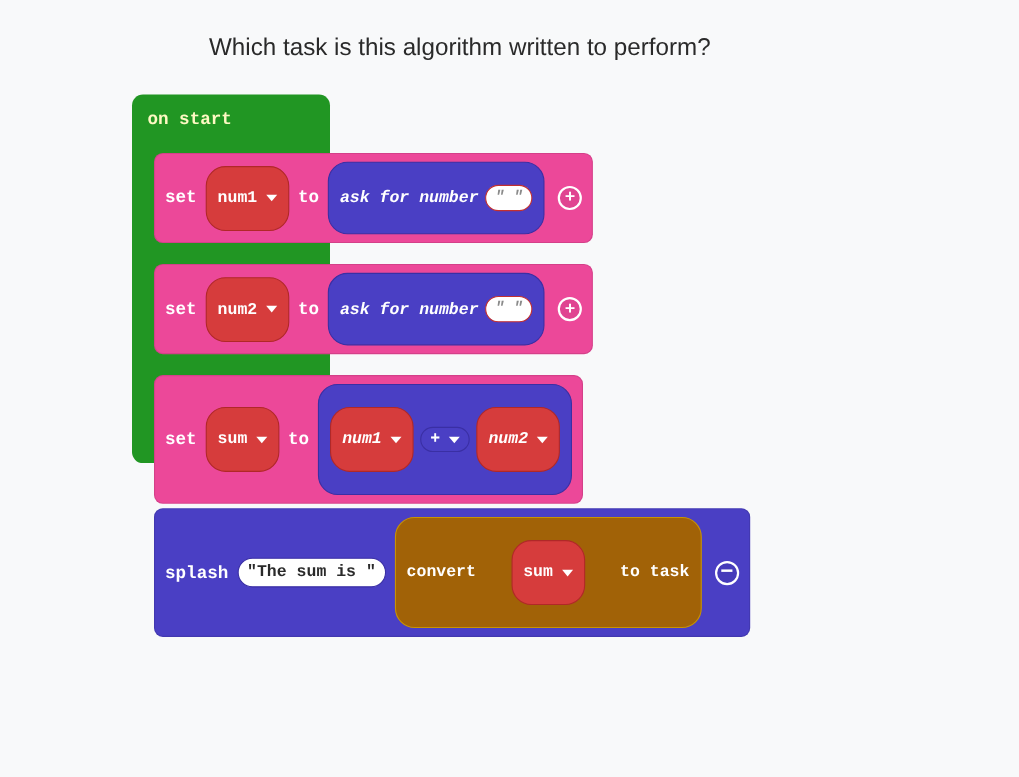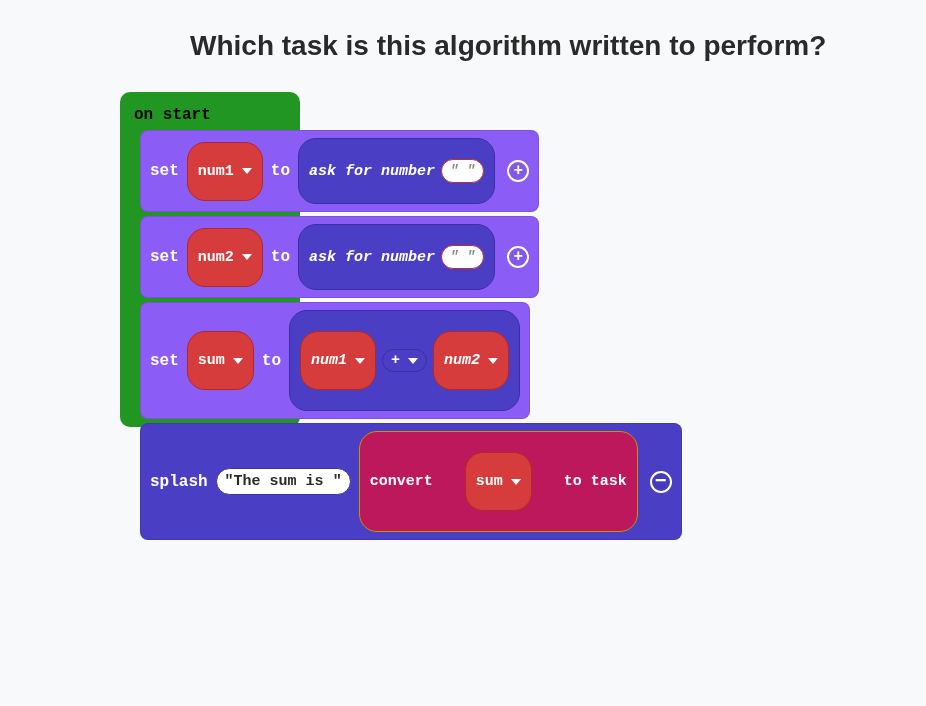--- a/index.html
+++ b/index.html
@@ -3,42 +3,42 @@
 <meta charset="utf-8">
 <style>
   * { box-sizing: border-box; margin: 0; padding: 0; }
   body {
     background: #f8f9fa;
     font-family: Arial, sans-serif;
     padding: 20px;
     width: 926px;
   }
   .question {
-    font-size: 28px;
+    font-size: 22px;
     color: #2a2a2a;
     margin: 10px 0 30px 170px;
-    font-weight: 700;
+    font-weight: 400;
   }
   .block-container {
     margin-left: 100px;
     position: relative;
     width: 720px;
   }
   .green-bg {
     background: #219623;
     border-radius: 10px;
     padding: 14px 0 40px 0;
     width: 180px;
     position: absolute;
     top: 0;
     left: 0;
     height: 335px;
   }
   .green-label {
-    color: #000000;
+    color: #fef9c3;
     font-family: 'Courier New', monospace;
     font-weight: bold;
     font-size: 16px;
     padding-left: 14px;
     padding-bottom: 22px;
   }
   .inner-blocks {
     position: relative;
     top: 38px;
     left: 20px;
@@ -53,35 +53,35 @@
     border-radius: 8px;
     font-family: 'Courier New', monospace;
     font-weight: bold;
     color: #fff;
     font-size: 16px;
     width: fit-content;
     gap: 8px;
     position: relative;
     box-shadow: inset 0 0 0 1px rgba(0,0,0,0.1);
   }
-  .red-block { background: #8b5cf6; }
+  .red-block { background: #ec4899; margin-top: 15px; }
   .purple-block { background: #4a3fc4; }
   .pill {
     display: inline-flex;
     align-items: center;
     border-radius: 18px;
     padding: 20px 10px;
     gap: 6px;
     font-family: 'Courier New', monospace;
     font-weight: bold;
     font-size: 15px;
   }
   .red-pill { background: #d63c3c; color: #fff; border: 1.5px solid #b02828; }
   .purple-pill { background: #4a3fc4; color: #fff; border: 1.5px solid #3a2fa4; font-style: italic; }
-  .yellow-pill { background: #be185d; color: #fff; border: 1.5px solid #c99300; gap: 32px; }
+  .yellow-pill { background: #a16207; color: #fff; border: 1.5px solid #c99300; gap: 32px; }
   .white-pill { background: #fff; color: #8a8a8a; border: 1.5px solid #c33030; font-size: 14px; padding: 3px 8px; }
   .white-pill-str { background: #fff; color: #2a2a2a; border: 1.5px solid #3a2fa4; font-size: 15px; padding: 4px 8px; }
   .dropdown-tri {
     width: 0; height: 0;
     border-left: 5px solid transparent;
     border-right: 5px solid transparent;
     border-top: 6px solid #fff;
     display: inline-block;
     margin-left: 2px;
   }

